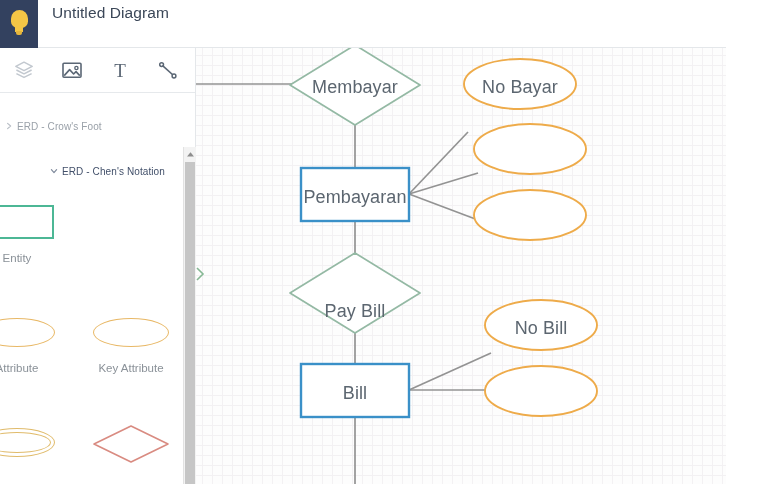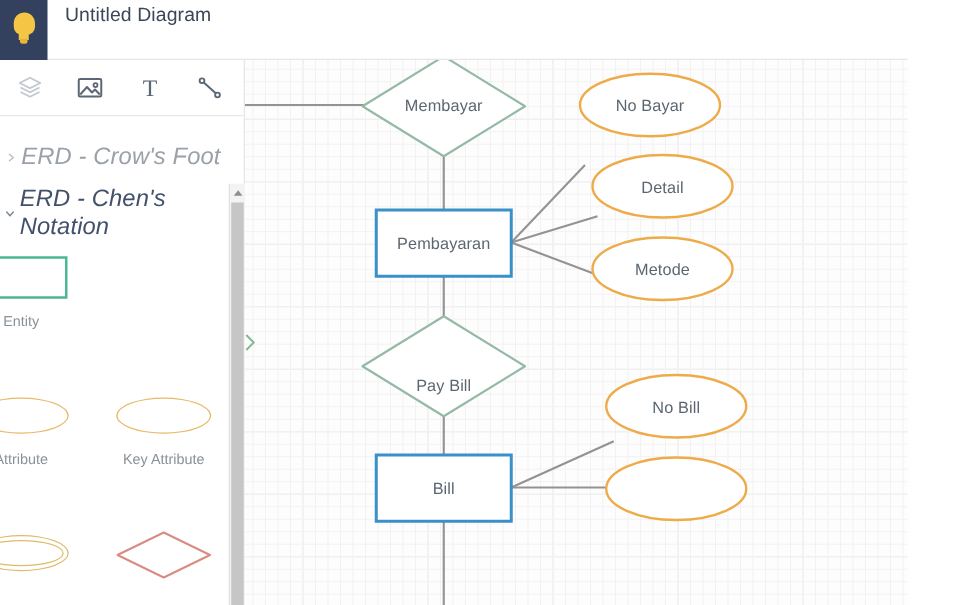--- a/index.html
+++ b/index.html
@@ -117,23 +117,22 @@
     align-items: center;
   }
   .sec-caret {
     width: 16px;
     display: flex;
     align-items: center;
     justify-content: center;
     margin-left: 1px;
   }
   .sec-label {
-    font-size: 19px;
+    font-size: 10px;
     letter-spacing: .1px;
-    font-style: italic;
   }
   .section.collapsed .sec-label { color: #9aa1a9; }
   .section.expanded  .sec-label { color: #42506a; }
 
   
   .palette {
     position: absolute;
     left: 0; top: 147px;
     width: 183px;
     height: 289px;
@@ -228,21 +227,21 @@
     background-position: -4px -3px, -4px -3px, -4px -3px, -4px -3px;
     overflow: hidden;
   }
   .canvas-svg {
     position: absolute;
     left: 0; top: 0;
   }
   .node-label {
     position: absolute;
     text-align: center;
-    font-size: 13px;
+    font-size: 18px;
     color: #5c6670;
     white-space: nowrap;
     letter-spacing: .1px;
   }
 </style>
 </head>
 <body>
 
 <div id="app">
 
@@ -292,21 +291,21 @@
 
     <div class="section collapsed" style="top:62px;">
       <span class="sec-caret">
         <svg width="8" height="8" viewBox="0 0 8 8">
             <path d="M2.6 1.4 L5.6 4 L2.6 6.6" fill="none" stroke="#b9bfc6" stroke-width="1.2" stroke-linecap="round" stroke-linejoin="round"></path>
           </svg>
       </span>
       <span class="sec-label">ERD - Crow's Foot</span>
     </div>
 
-    <div class="section expanded" style="top:107px;">
+    <div class="section expanded" style="top:107px;padding-left:45px;">
       <span class="sec-caret">
         <svg width="8" height="8" viewBox="0 0 8 8">
             <path d="M1.4 2.6 L4 5.6 L6.6 2.6" fill="none" stroke="#7f8a9c" stroke-width="1.2" stroke-linecap="round" stroke-linejoin="round"></path>
           </svg>
       </span>
       <span class="sec-label">ERD - Chen's Notation</span>
     </div>
 
     <div class="palette">
 
@@ -401,21 +400,19 @@
 
       <g fill="none" stroke="#86b894" stroke-width="1.6">
         <path d="M1 220 L7 226 L1 232"></path>
         <path d="M1 440 L7 446 L1 452"></path>
       </g>
     </svg>
 
     <div class="node-label" style="left:104px; top:29px;  width:110px;">Membayar</div>
     <div class="node-label" style="left:105px; top:139px; width:108px;">Pembayaran</div>
     <div class="node-label" style="left:268px; top:29px;  width:112px;">No Bayar</div>
-    <div class="node-label" style="left:278px; top:94px;  width:112px;">Detail</div>
-    <div class="node-label" style="left:278px; top:160px; width:112px;">Metode</div>
     <div class="node-label" style="left:104px; top:253px; width:110px;">Pay Bill</div>
     <div class="node-label" style="left:105px; top:335px; width:108px;">Bill</div>
     <div class="node-label" style="left:289px; top:270px; width:112px;">No Bill</div>
 
   </div>
 
 </div>
 
 </body></html>

